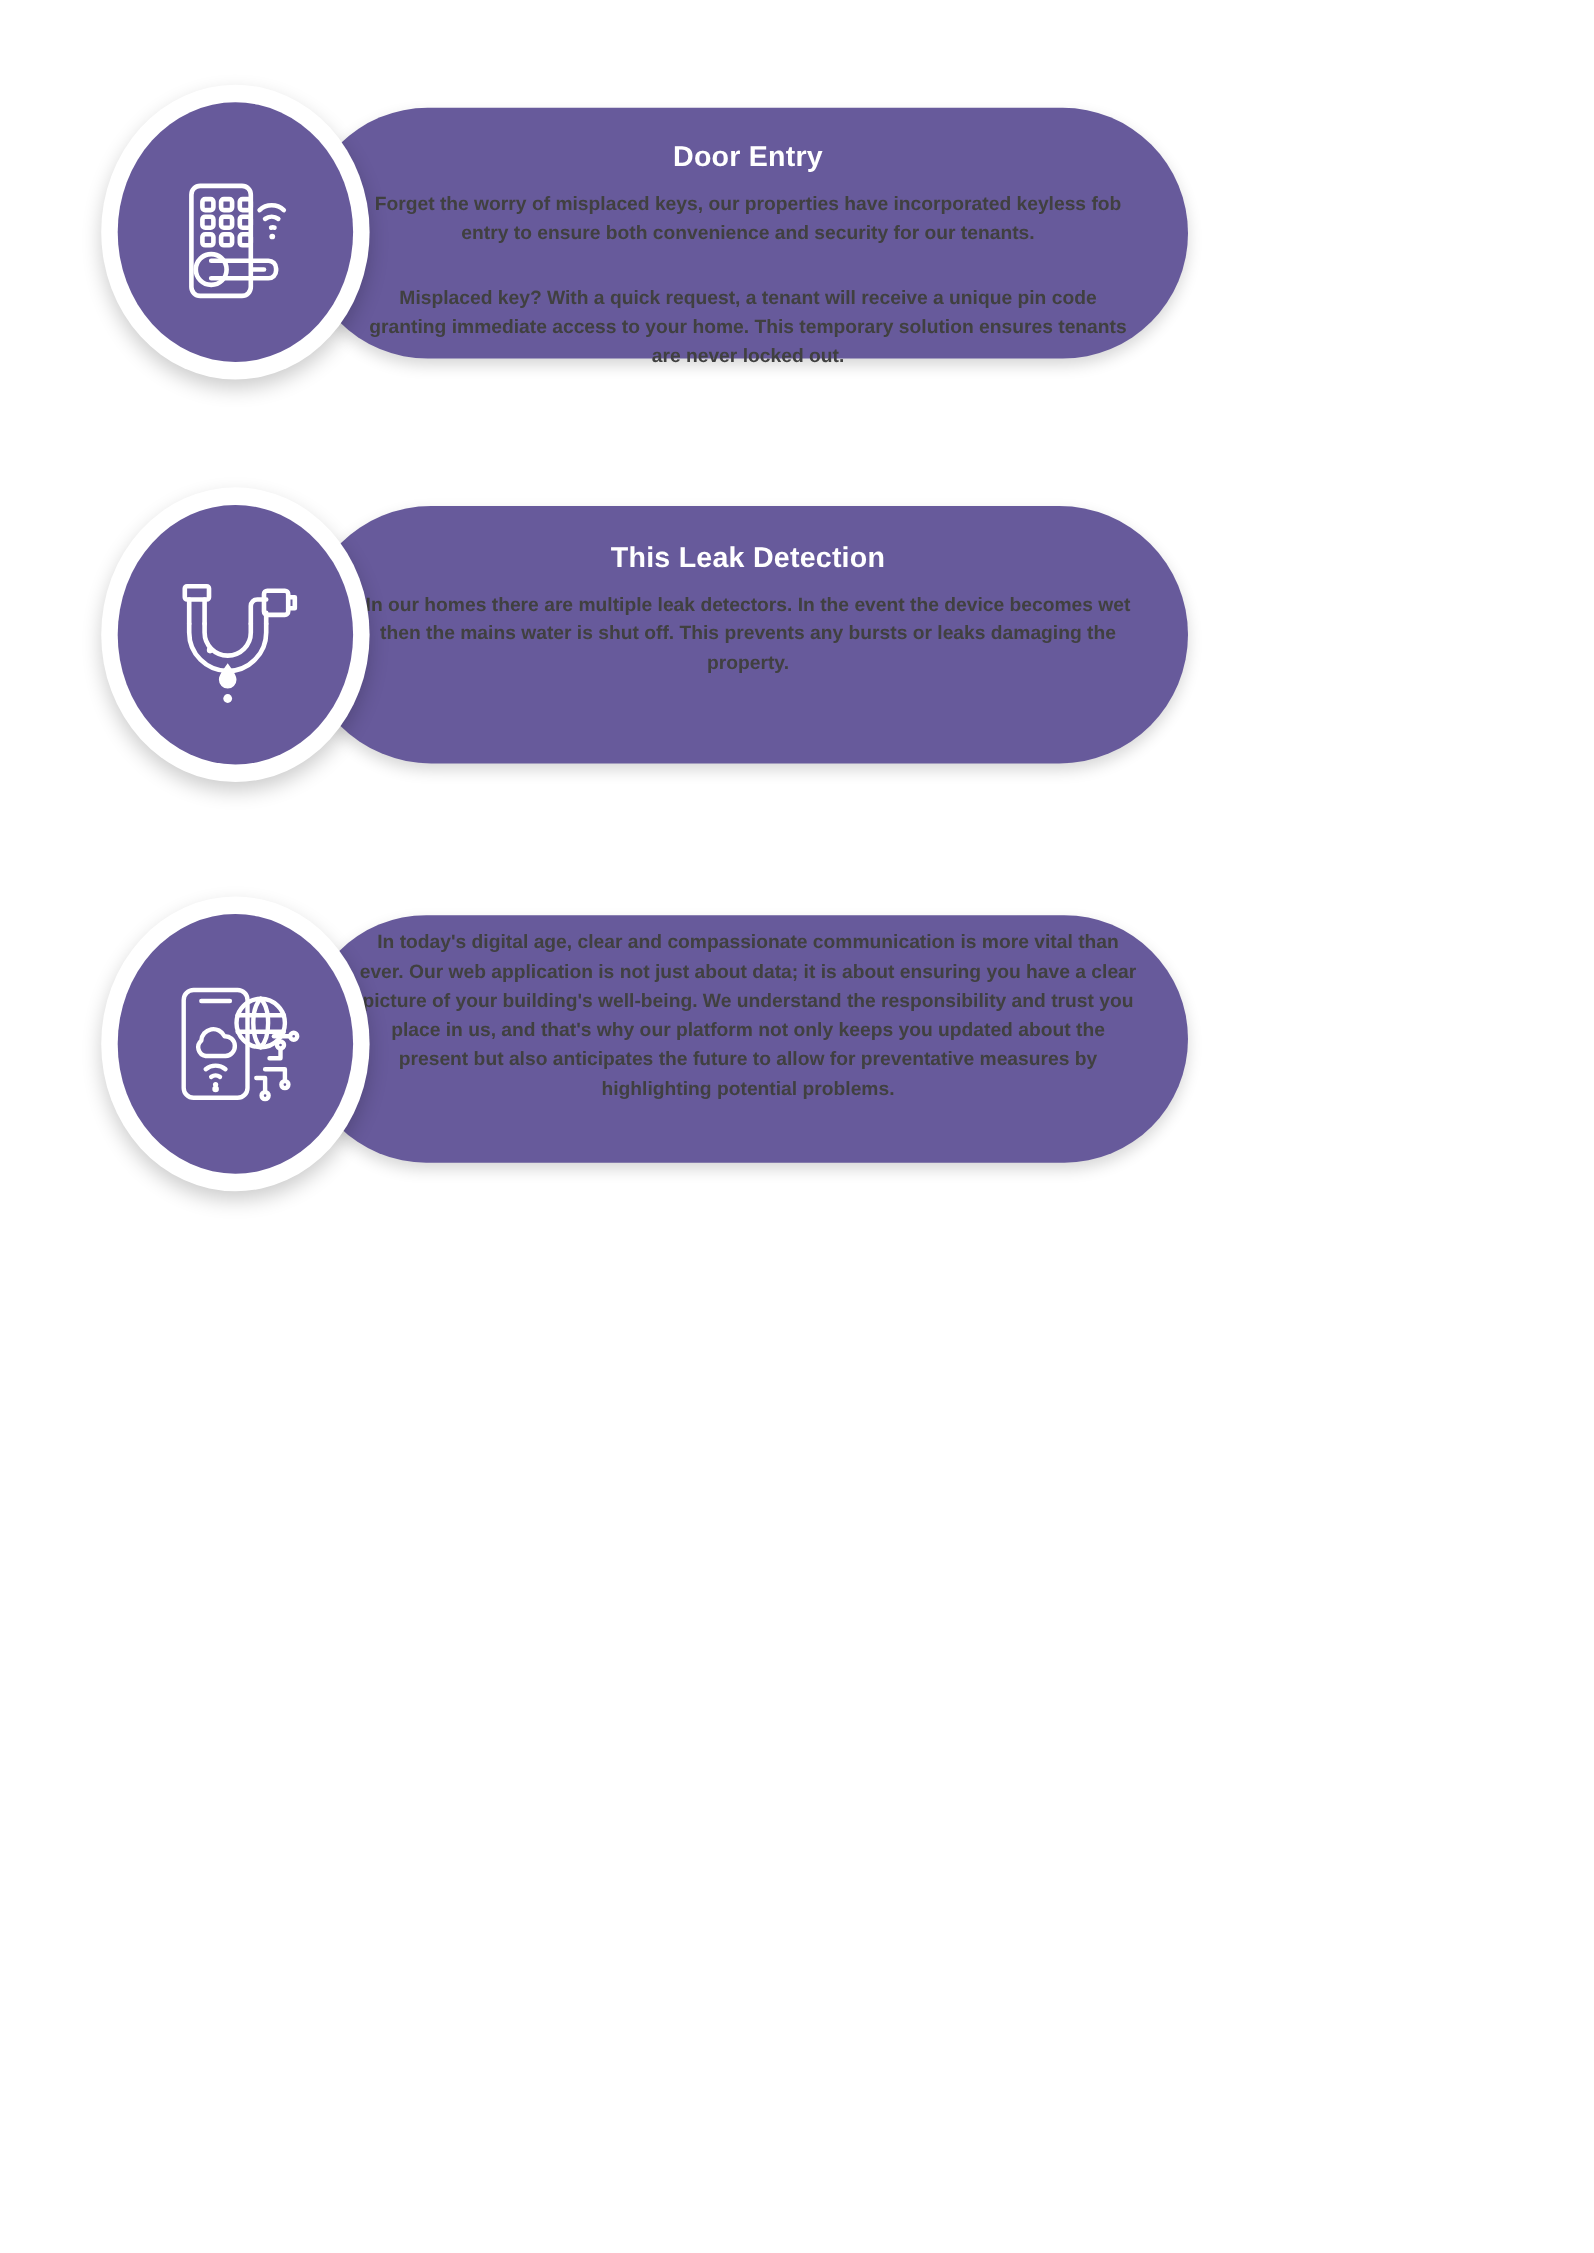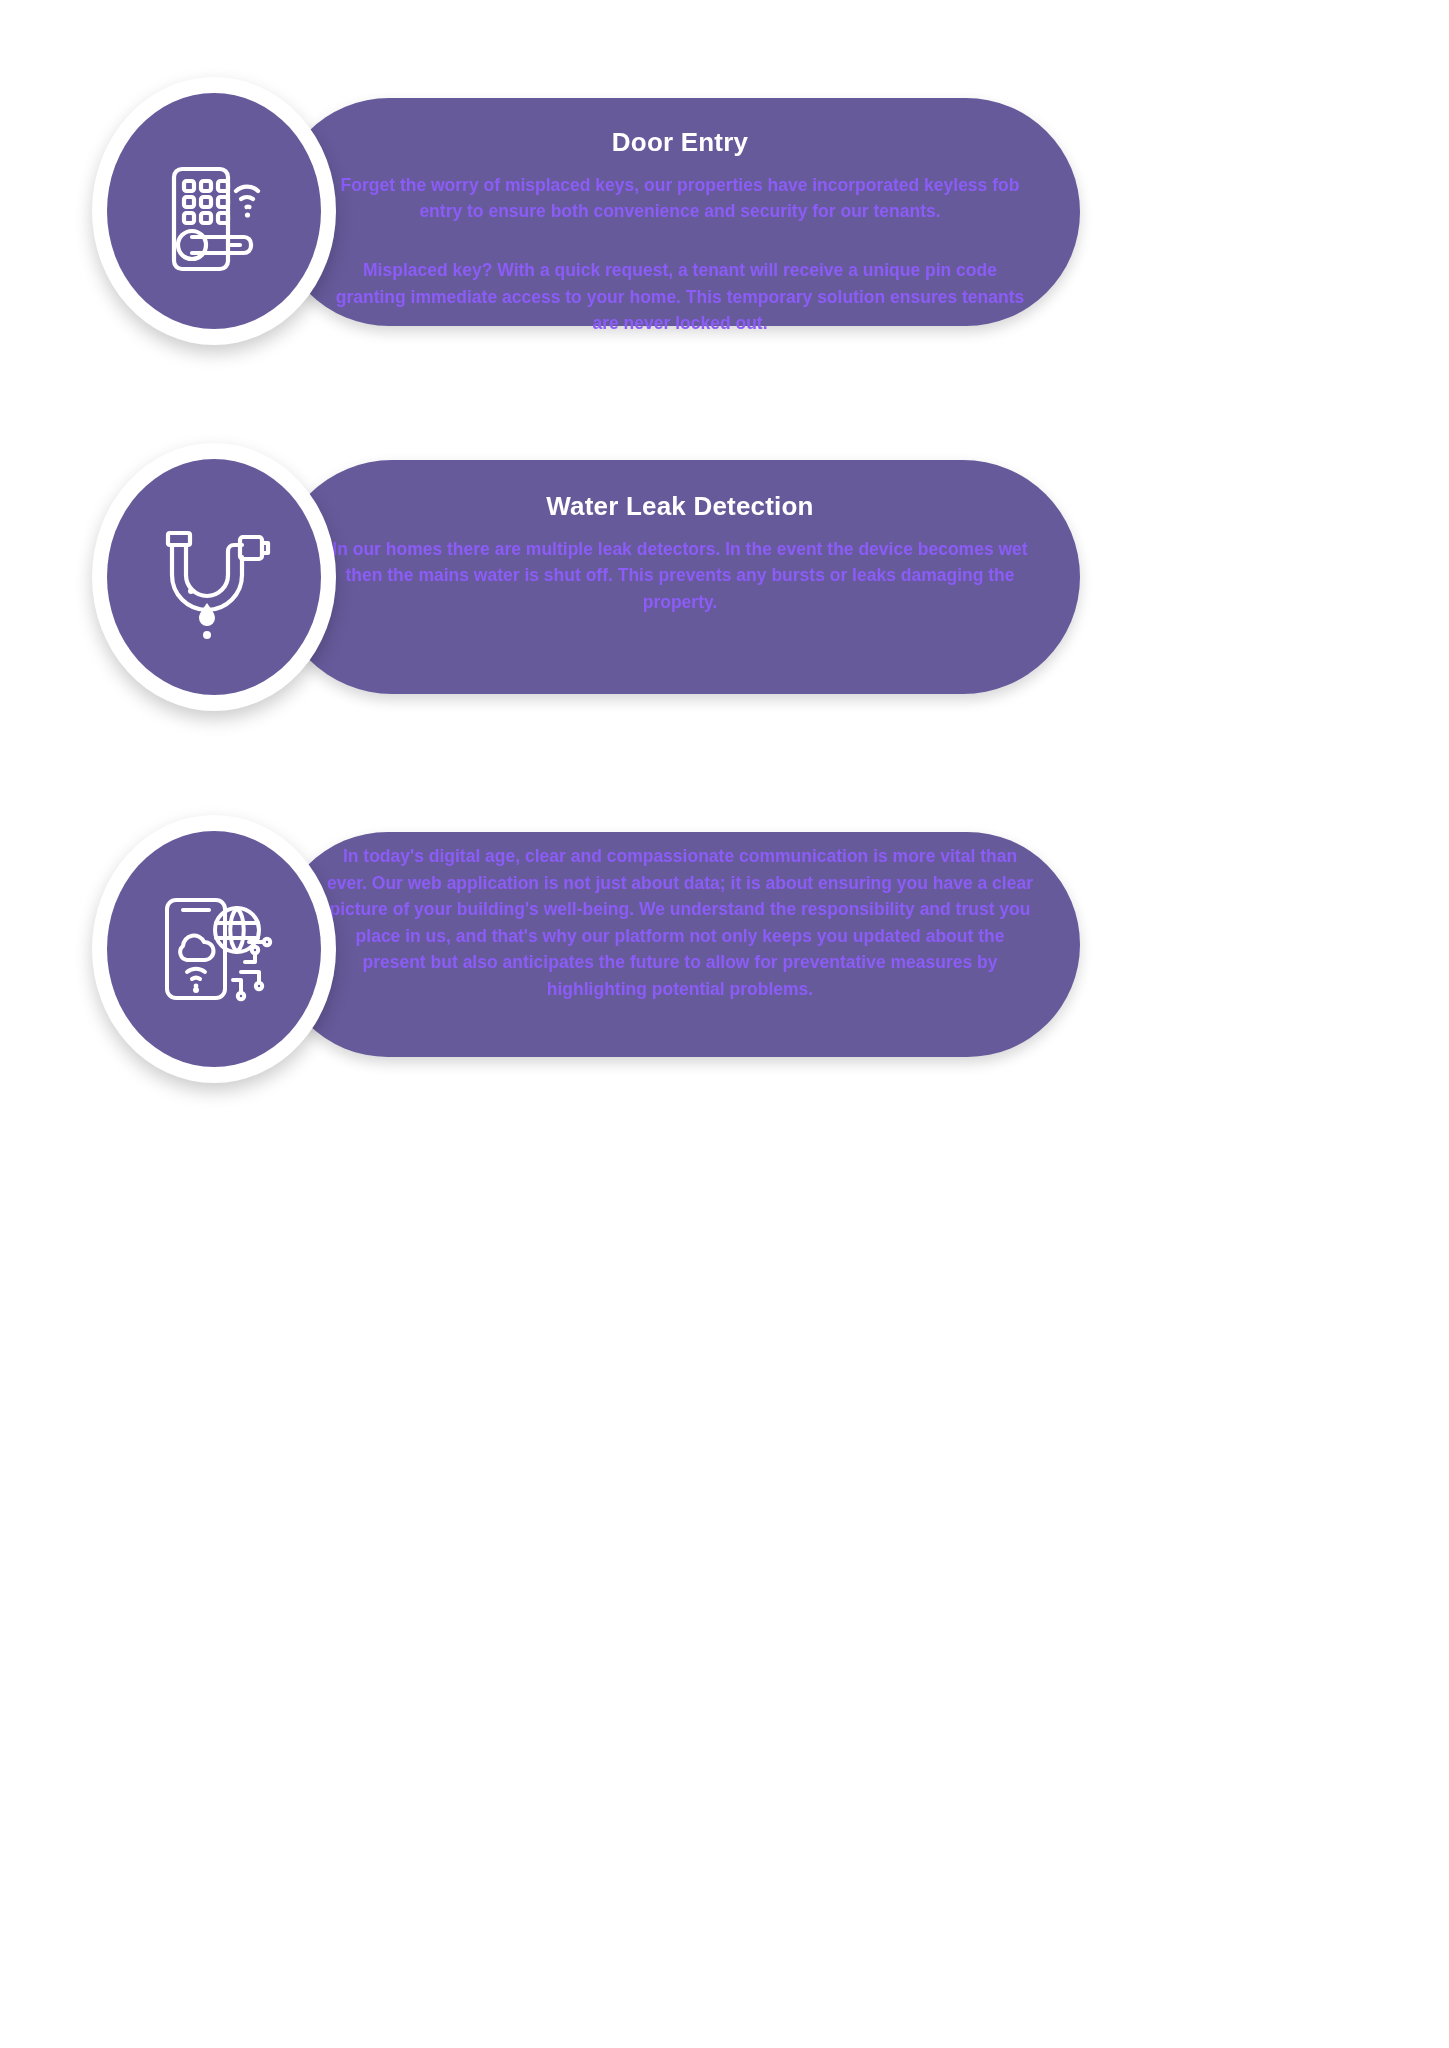--- a/index.html
+++ b/index.html
@@ -67,21 +67,21 @@
     font-weight: bold;
     color: #ffffff;
     margin: 0 0 14px 0;
     letter-spacing: 0.2px;
     line-height: 1.15;
   }
 
   .card-para {
     font-size: 17.5px;
     font-weight: bold;
-    color: #8b5cf6;
+    color: #404040;
     line-height: 1.52;
     margin: 0;
   }
 
   .card-para + .card-para {
     margin-top: 32px;
   }
 
   
   #card-door-entry .pill {
@@ -168,21 +168,21 @@
         </svg>
       </span>
     </div>
   </div>
 
   <div class="feature-card" id="card-water-leak">
 
     <div class="pill"></div>
 
     <div class="pill-content">
-      <h2 class="card-title">Water Leak Detection</h2>
+      <h2 class="card-title">This Leak Detection</h2>
       <p class="card-para">In our homes there are multiple leak detectors. In the event the device becomes wet then the mains water is shut off. This prevents any bursts or leaks damaging the property.</p>
     </div>
 
     <div class="icon-ring"></div>
     <div class="icon-circle">
       <span>
         <svg width="140" height="140" viewBox="0 0 140 140" fill="none" stroke="#ffffff" stroke-width="4.2" stroke-linecap="round" stroke-linejoin="round">
 
           <rect x="24" y="26" width="22" height="12" rx="2"></rect>
           <path d="M28 38 v22"></path>

